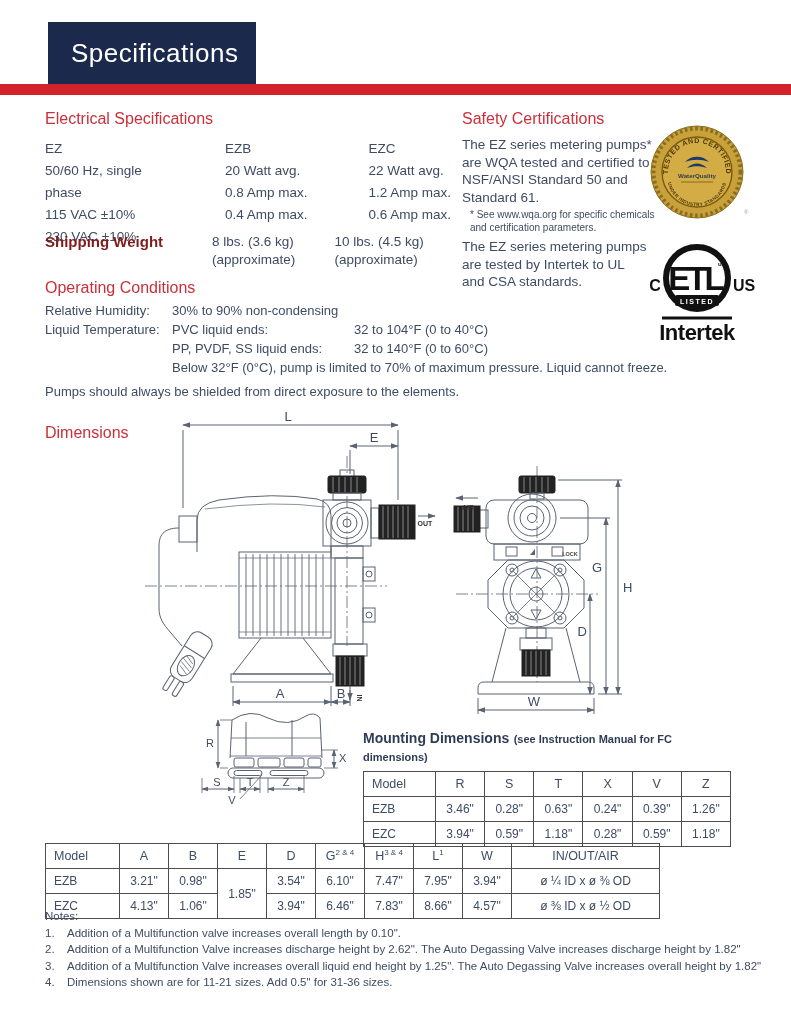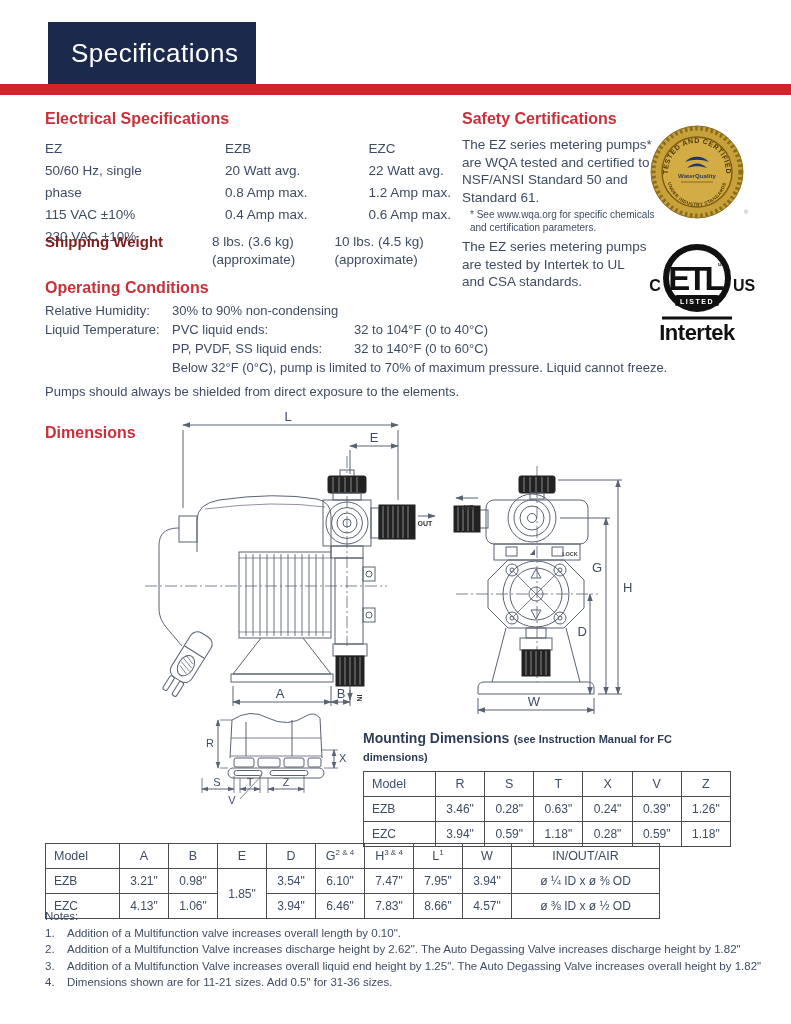--- a/index.html
+++ b/index.html
@@ -3,21 +3,21 @@
 <meta charset="utf-8">
 <style>
   * { margin:0; padding:0; box-sizing:border-box; }
   body { font-family:"Liberation Sans", sans-serif; background:#fff; }
   #page { position:relative; width:791px; height:1024px; background:#fff; overflow:hidden; color:#3e4c63; }
 
   .title-box { position:absolute; left:48px; top:22px; width:208px; height:62px; background:#1b2a4c; display:flex; align-items:center; padding-left:23px; }
   .title-box h1 { color:#fff; font-size:26px; font-weight:400; letter-spacing:0.5px; }
   .red-band { position:absolute; left:0; top:84px; width:791px; height:11px; background:#d2232a; }
 
-  .red-head { color:#c9303a; font-size:16px; font-weight:700; }
+  .red-head { color:#c9303a; font-size:16px; font-weight:400; }
 
   .abs { position:absolute; }
 
   
   #electrical { left:45px; top:110px; width:412px; }
   .spec-grid { display:flex; margin-top:10px;gap:43px; }
   .spec-col { line-height:22px; font-size:13.5px; }
   .spec-col.c1 { width:173px; }
   .spec-col.c2 { width:127px; }
   .spec-col.c3 { width:112px; }

